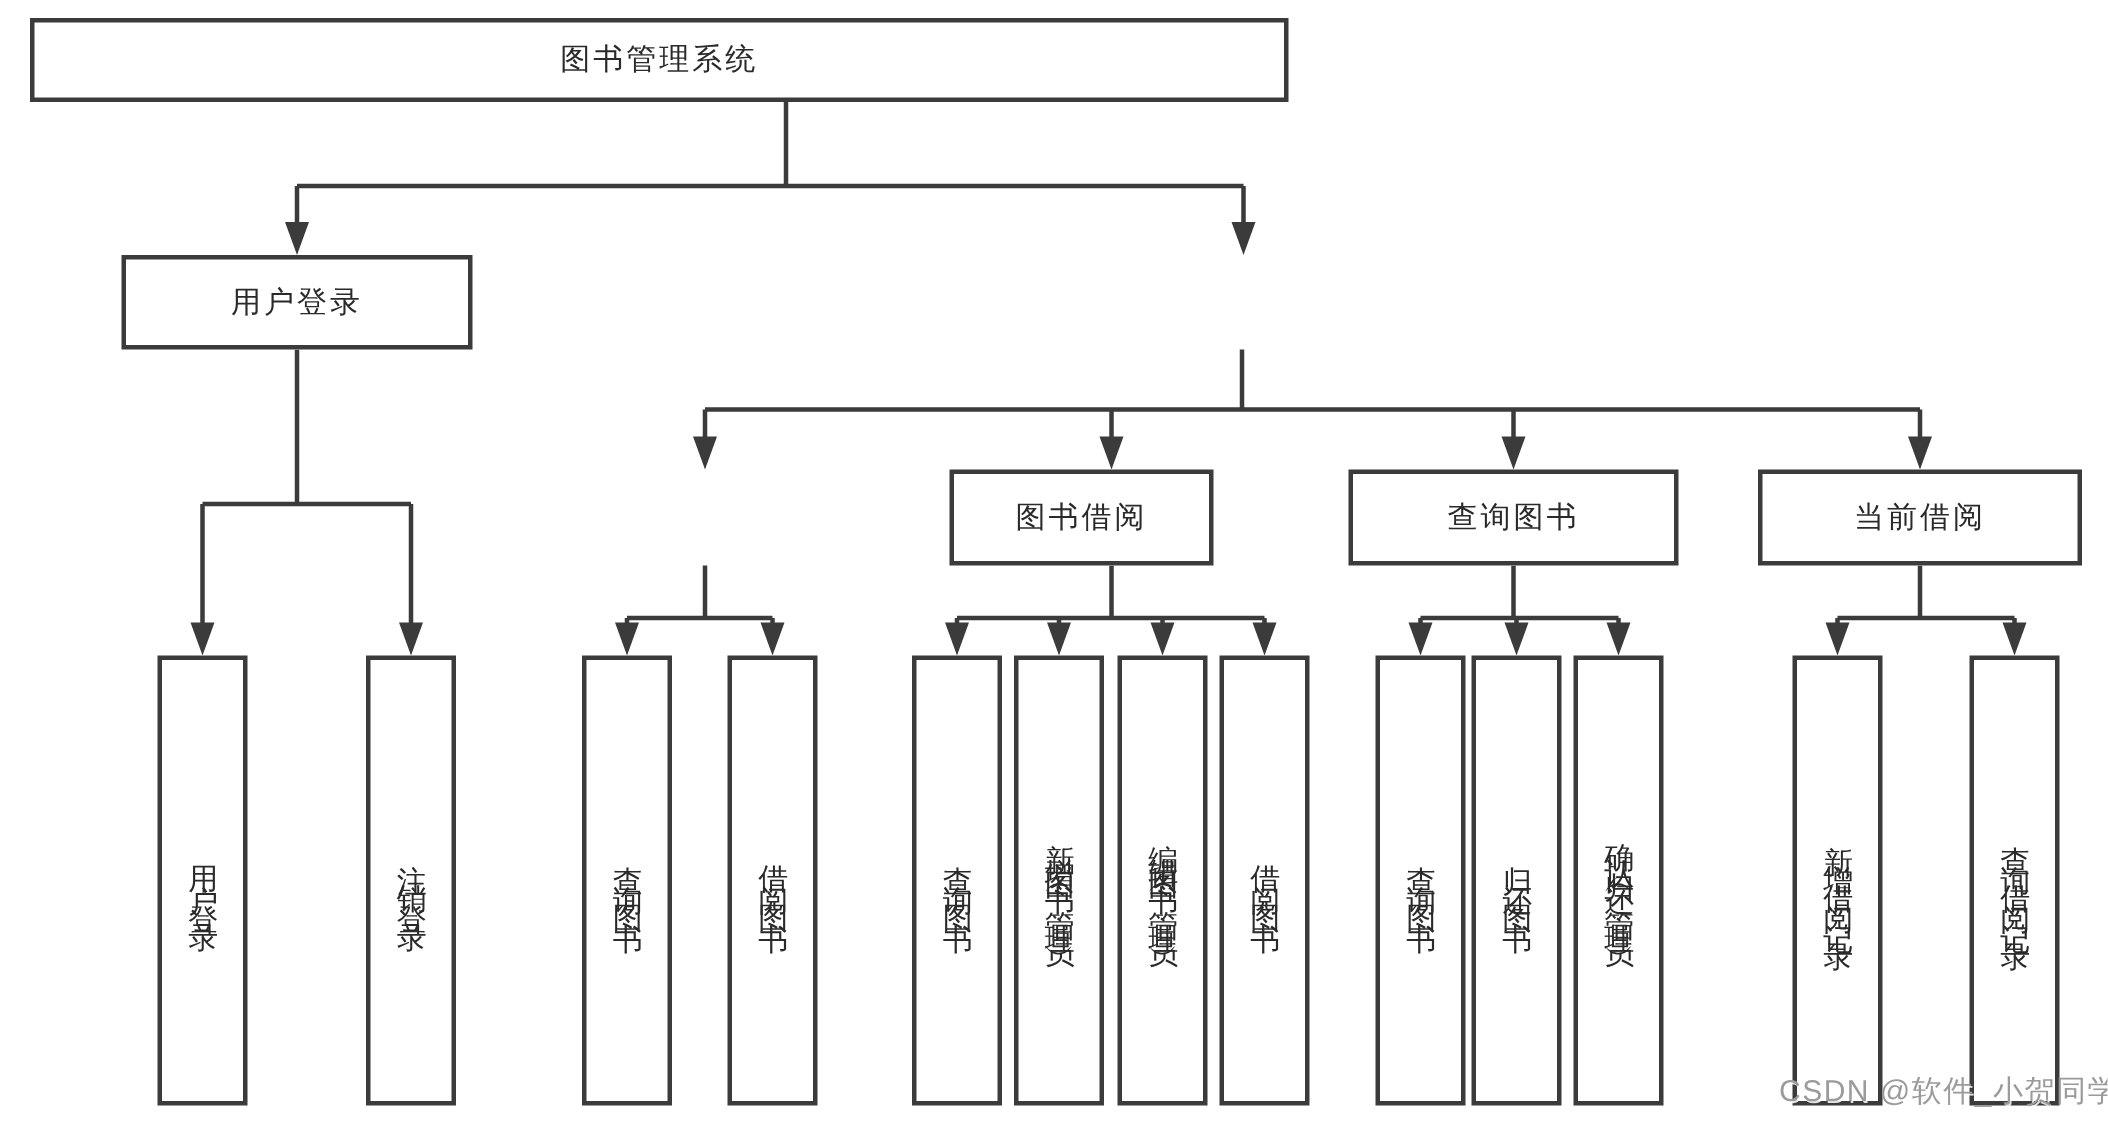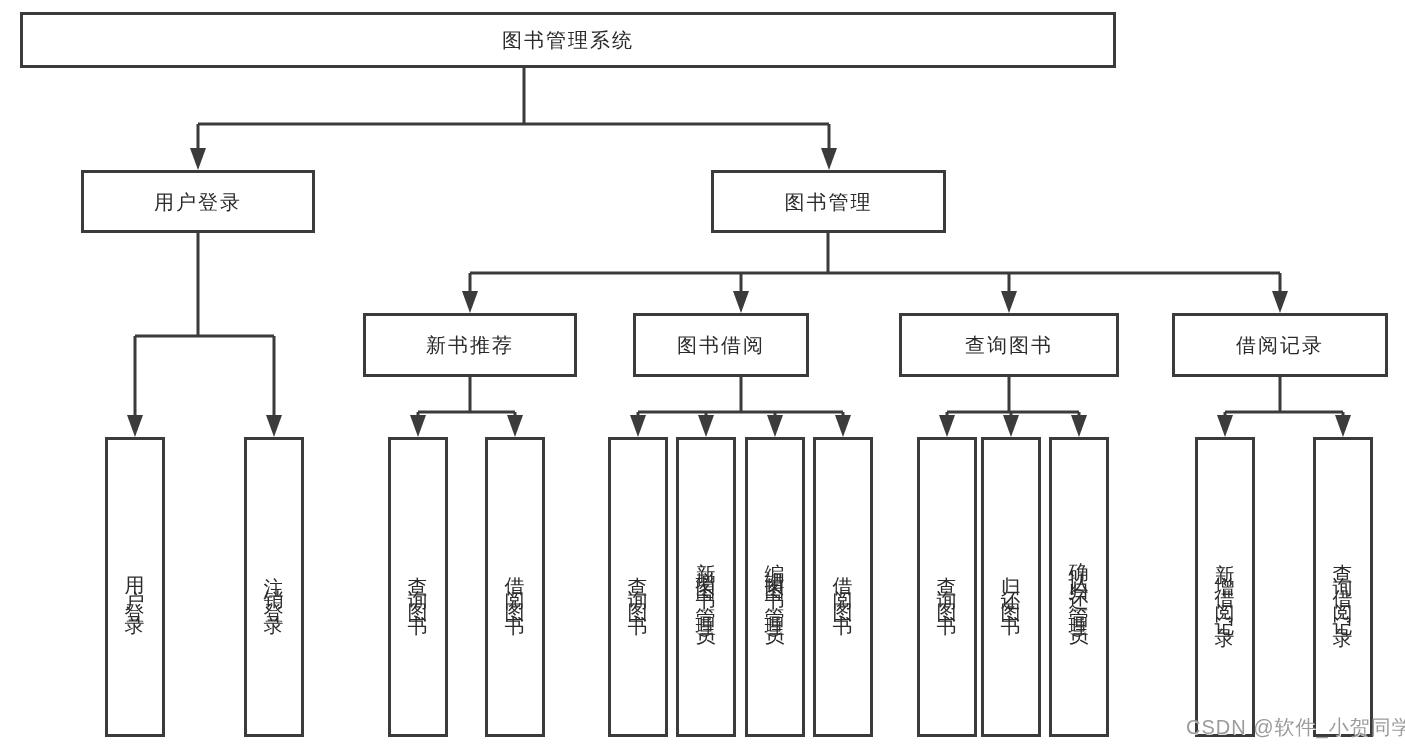--- a/index.html
+++ b/index.html
@@ -10,21 +10,21 @@
   .connectors{position:absolute;left:0;top:0;z-index:0;}
   .box{position:absolute;box-sizing:border-box;background:#fff;
        border:3px solid #3b3b3b;color:#2a2a2a;
        display:flex;align-items:center;justify-content:center;
        font-size:20px;line-height:1;letter-spacing:2px;z-index:1;
        white-space:nowrap;}
   .vbox{writing-mode:vertical-rl;text-orientation:mixed;
         letter-spacing:13px;white-space:normal;}
   .vbox.tight{letter-spacing:9px;}
   
-  .n-root           {left:20px;  top:12px;  width:1096px;height:56px;}
+  .n-root           {left:20px;  top:12px;  width:839px;height:56px;}
   .n-user-login     {left:81px;  top:170px; width:234px; height:63px;}
   .n-book-mgmt      {left:711px; top:170px; width:235px; height:63px;}
   .n-new-book-rec   {left:363px; top:313px; width:214px; height:64px;}
   .n-book-borrow    {left:633px; top:313px; width:176px; height:64px;}
   .n-current-borrow {left:899px; top:313px; width:220px; height:64px;}
   .n-borrow-records {left:1172px;top:313px; width:216px; height:64px;}
   .leaf{top:437px;width:60px;height:300px;}
   .l-ul-login   {left:105px;}
   .l-ul-logout  {left:244px;}
   .l-nbr-query  {left:388px;}
@@ -77,26 +77,24 @@
       <polygon points="1003,415 1019,415 1011,437"></polygon>
       <polygon points="1071,415 1087,415 1079,437"></polygon>
       <polygon points="1217,415 1233,415 1225,437"></polygon>
       <polygon points="1335,415 1351,415 1343,437"></polygon>
     </g>
   </svg>
 
   <div class="box n-root">图书管理系统</div>
 
   <div class="box n-user-login">用户登录</div>
-  <div class="box n-book-mgmt">图书管理</div>
 
-  <div class="box n-new-book-rec">新书推荐</div>
   <div class="box n-book-borrow">图书借阅</div>
   <div class="box n-current-borrow">查询图书</div>
-  <div class="box n-borrow-records">借阅记录</div>
+  <div class="box n-borrow-records">当前借阅</div>
 
   <div class="box vbox leaf l-ul-login">用户登录</div>
   <div class="box vbox leaf l-ul-logout">注销登录</div>
 
   <div class="box vbox leaf l-nbr-query">查询图书</div>
   <div class="box vbox leaf l-nbr-borrow">借阅图书</div>
 
   <div class="box vbox leaf l-bb-query">查询图书</div>
   <div class="box vbox tight leaf l-bb-add">新增图书（管理员）</div>
   <div class="box vbox tight leaf l-bb-edit">编辑图书（管理员）</div>

